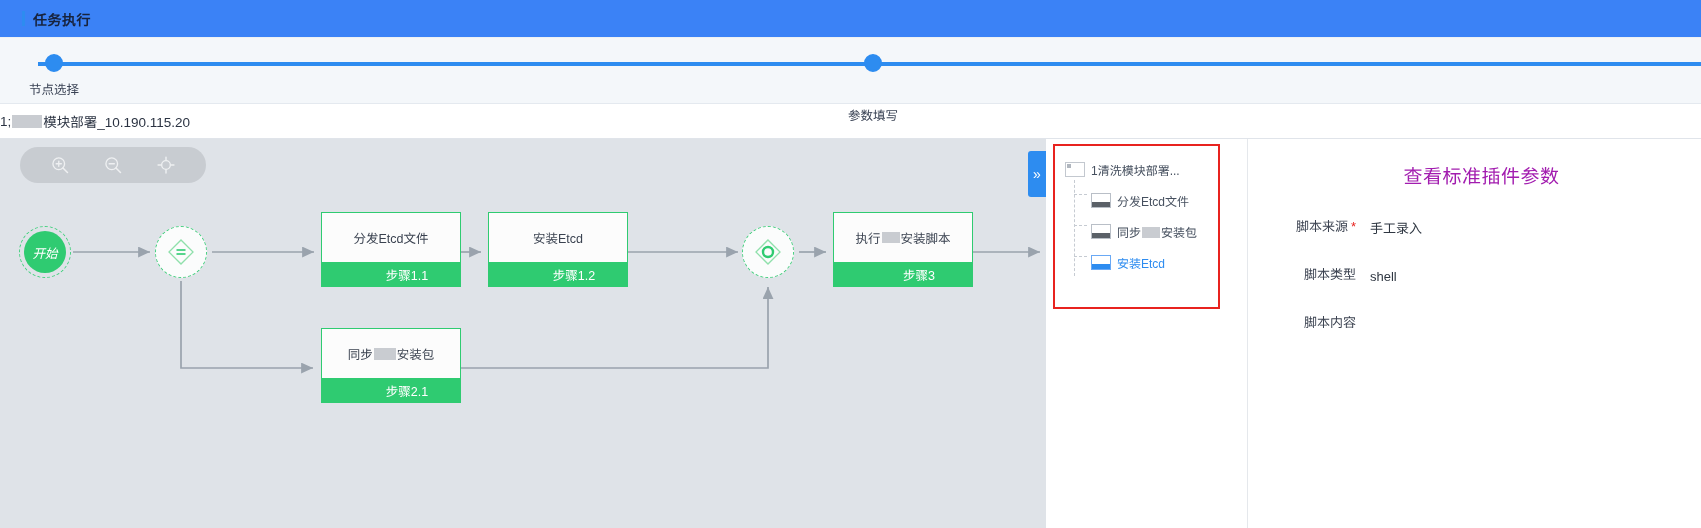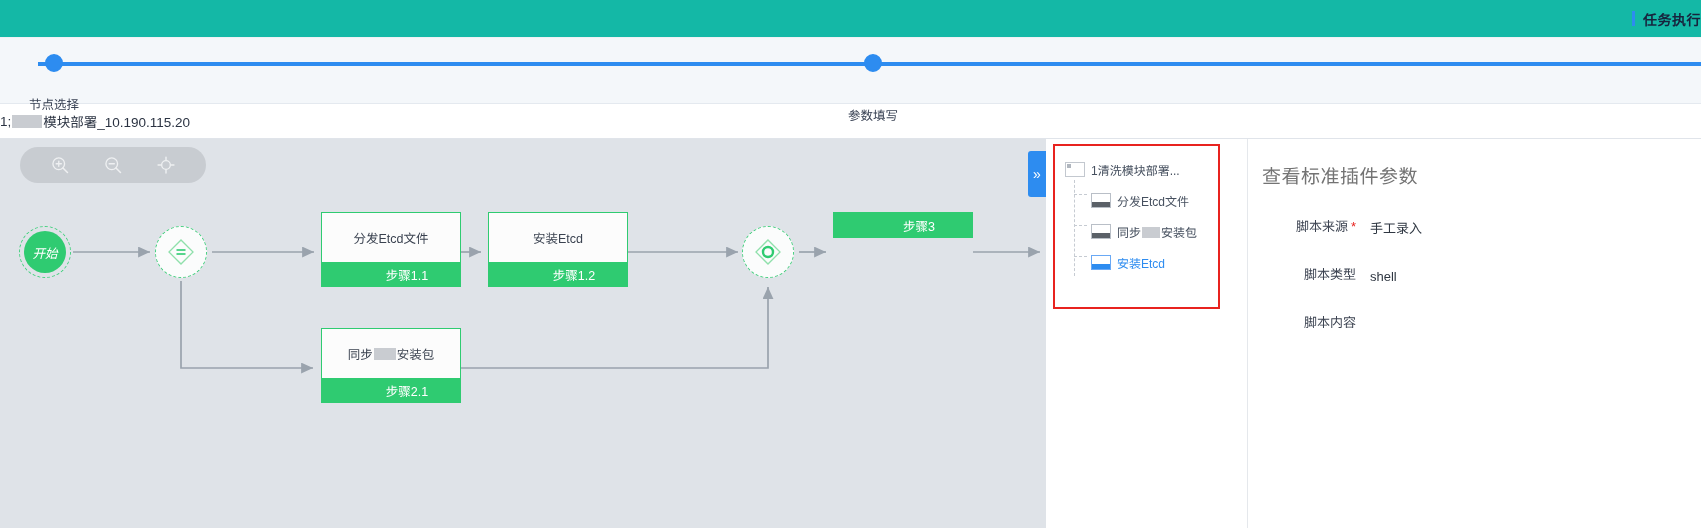--- a/index.html
+++ b/index.html
@@ -9,25 +9,24 @@
     width: 1701px; height: 528px;
     background: #ffffff;
     font-family: "Liberation Sans", "DejaVu Sans", sans-serif;
     overflow: hidden;
   }
   .page { position: relative; width: 1701px; height: 528px; background:#fff; }
 
   
   .header {
     height: 38px;
-    background: #14b8a6;
+    background: #3b82f6;
     display: flex; align-items: center;
-    padding-left: 14px;
+    padding-left: 22px;
     border-bottom: 1px solid #eef1f4;
-    justify-content: flex-end;
   }
   .header-bar {
     width: 3px; height: 15px; background: #2d8cf0; margin-right: 8px;
   }
   .header-title {
     font-size: 14px; font-weight: bold; color: #17233d; letter-spacing: .5px;
   }
 
   
   .steps-wrap {
@@ -45,21 +44,21 @@
     position: absolute; top: 16px;
     display: flex; flex-direction: column; align-items: center;
   }
   .step-dot {
     width: 18px; height: 18px; border-radius: 50%;
     background: #2d8cf0; border: 2px solid #2d8cf0;
   }
   .step-label {
     margin-top: 7px; font-size: 12.5px; color: #3a4355; white-space: nowrap;
   }
-  .step-1 { left: 29px; gap: 15px; }
+  .step-1 { left: 29px; }
   .step-2 { left: 848px; gap: 26px; }
 
   
   .task-row {
     height: 35px;
     background: #ffffff;
     display: flex; align-items: center;
     padding-left: 0px;
     border-bottom: 1px solid #e0e4ea;
     font-size: 13.5px; color: #2b3342;
@@ -229,21 +228,21 @@
 
   
   .params-col {
     position: relative;
     width: 453px; height: 390px;
     background: #ffffff;
     padding: 22px 0 0 14px;
     overflow: hidden;
   }
   .params-title {
-    font-size: 19px; color: #737373; margin-bottom: 28px; letter-spacing: .5px;
+    font-size: 19px; color: #a21caf; margin-bottom: 28px; letter-spacing: .5px; text-align: center;
   }
   .param-row {
     display: flex; align-items: flex-start;
     margin-bottom: 23px;
     font-size: 13px; color: #3d4452;
   }
   .param-label {
     width: 108px; text-align: right; flex: none;
     padding-right: 14px; color: #3d4452; white-space: nowrap;
   }
@@ -377,20 +376,25 @@
             <div class="diamond-wrap">
               <svg width="30" height="30" viewBox="0 0 30 30">
                 <rect x="15" y="3" width="17" height="17" transform="rotate(45 15 3)" fill="none" stroke="#8fe0ab" stroke-width="1.3"></rect>
                 <circle cx="15" cy="15" r="5" fill="none" stroke="#2fcb71" stroke-width="2.4"></circle>
               </svg>
             </div>
           </div>
         </div>
 
         <div class="node box-node" style="left:833px; top:73px;">
+          <div class="box-title">
+            <span>执行</span>
+              <span class="redact xs"></span>
+              <span>安装脚本</span>
+          </div>
           <div class="box-step">步骤3</div>
         </div>
 
       </div>
 
       <div class="collapse-handle">
         <span>»</span>
       </div>
     </div>
 

